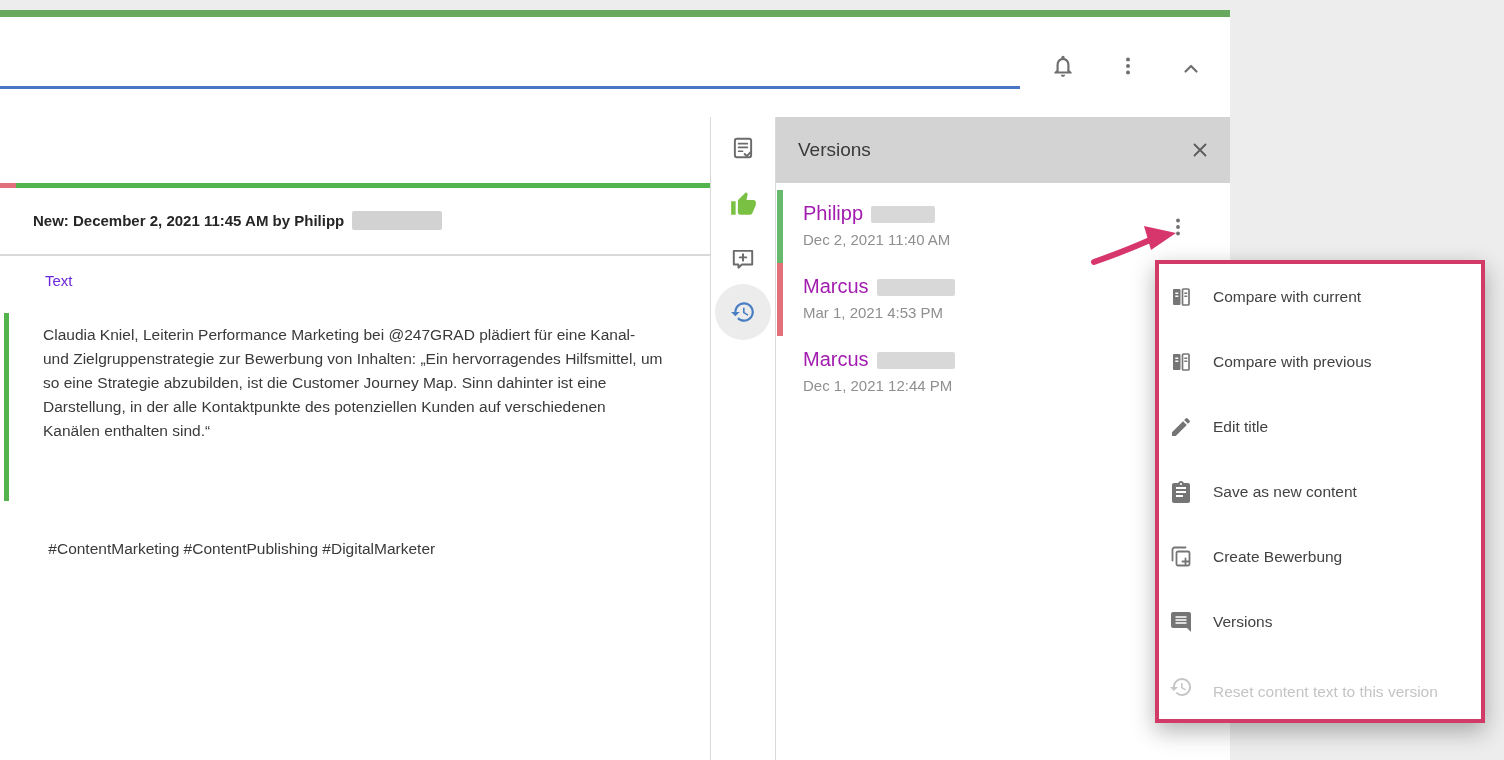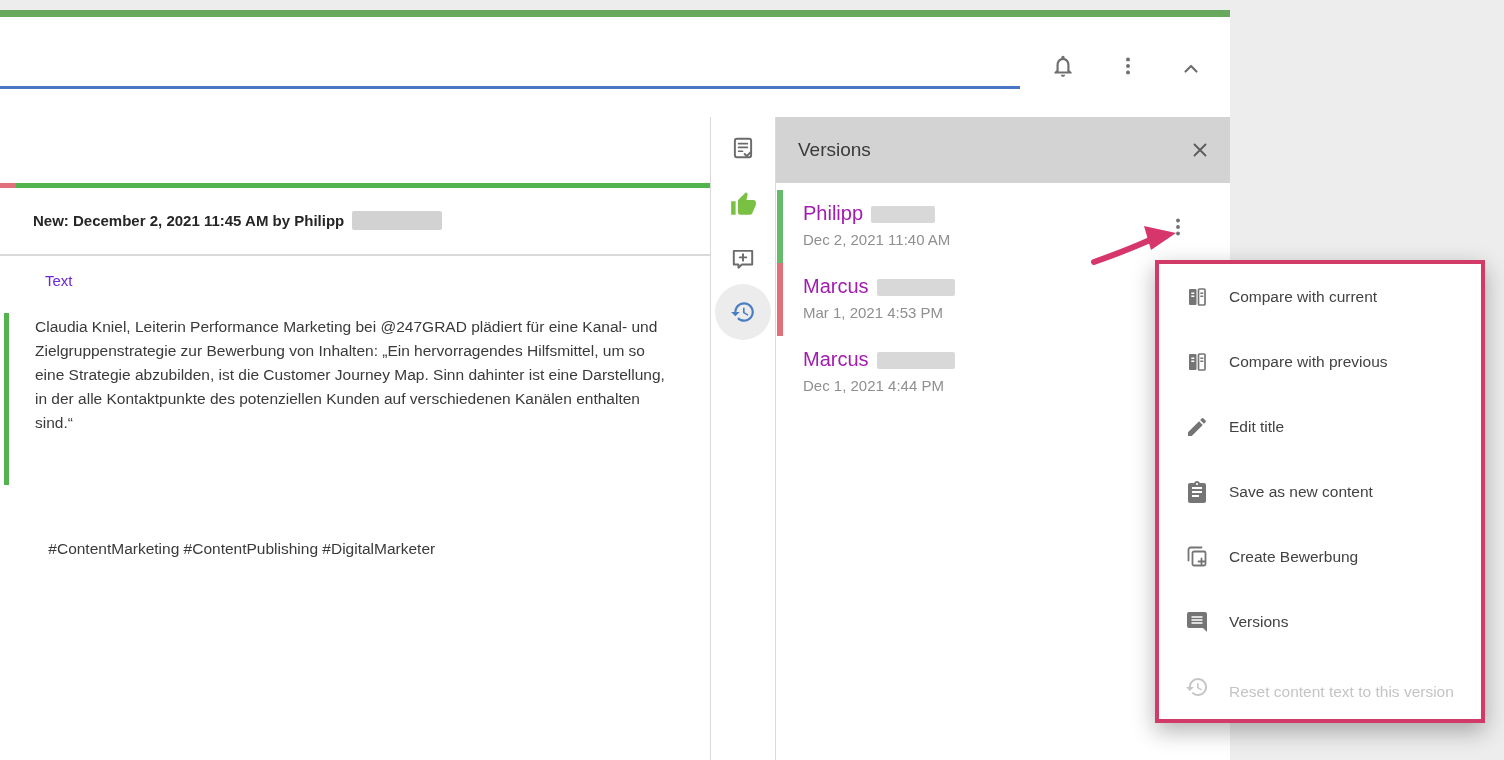--- a/index.html
+++ b/index.html
@@ -23,21 +23,21 @@
   #toggle-label{left:458px;top:0;height:66px;line-height:66px;font-size:19px;color:#3a3a3a;}
   #diff-close{left:669px;top:22px;}
   #diff-strip-red{left:0;top:66px;width:16px;height:5px;background:#e2707a;}
   #diff-strip-green{left:16px;top:66px;width:694px;height:5px;background:#53b44d;}
   #diff-meta{left:33px;top:94px;font-size:15px;font-weight:bold;color:#262626;white-space:nowrap;}
   .blur-chip{display:inline-block;background:#d2d2d2;border-radius:2px;vertical-align:-4px;}
   #meta-chip{width:90px;height:19px;margin-left:8px;}
   #diff-divider{left:0;top:137px;width:710px;height:2px;background:#d9d9d9;}
   #text-label{left:33px;top:155px;font-size:15px;font-weight:normal;color:#6d28d9;margin-left:12px;}
   #added-block{left:4px;top:196px;width:642px;border-left:5px solid #53b44d;padding-left:24px;}
-  .body-par{font-size:15.5px;line-height:24px;color:#3a3a3a;margin:2px;}
+  .body-par{font-size:15.5px;line-height:24px;color:#3a3a3a;margin:10px;}
   #par-spacer{height:48px;}
   #hashtags{left:44px;top:420px;width:642px;font-size:15.5px;line-height:24px;
             color:#3a3a3a;white-space:pre-wrap;}
 
   
   #side-toolbar{left:710px;top:117px;width:66px;height:643px;background:#fff;
                 border-left:1px solid #d9d9d9;border-right:1px solid #d9d9d9;box-sizing:border-box;}
   #history-bg{left:4px;top:167px;width:56px;height:56px;border-radius:50%;background:#ececec;}
 
   
@@ -53,21 +53,21 @@
   .vname{padding:12px 0 0 27px;font-size:20px;color:#a21caf;}
   .vname .blur-chip{height:17px;vertical-align:-3px;margin-left:8px;background:#d8d8d8;}
   .chip-sm{width:64px;} .chip-md{width:78px;}
   .vdate{padding:6px 0 0 27px;font-size:15px;color:#8f8f8f;}
   #version-menu-btn{left:390px;top:98px;cursor:pointer;}
 
   
   #context-menu{left:1155px;top:260px;width:330px;height:463px;background:#fff;
                 border:4px solid #d23a67;box-sizing:border-box;z-index:20;
                 box-shadow:0 8px 22px rgba(0,0,0,.30);display:flex;flex-direction:column;}
-  .menu-item{height:65px;display:flex;align-items:center;padding-left:26px;cursor:pointer;}
+  .menu-item{height:65px;display:flex;align-items:center;padding-left:10px;cursor:pointer;}
   .menu-item svg{flex:0 0 24px;margin-right:20px;}
   .menu-label{font-size:15.5px;color:#424242;}
   .menu-item.disabled .menu-label{color:#c4c4c4;cursor:default;margin-top:11px;}
 
   
   #annotation-arrow{left:1088px;top:222px;z-index:30;pointer-events:none;}
 </style>
 </head>
 <body>
 
@@ -141,21 +141,21 @@
         <div class="vname"><span>Philipp</span><span class="blur-chip chip-sm"></span></div>
         <div class="vdate">Dec 2, 2021 11:40 AM</div>
       </div>
       <div class="version-item">
         <div class="vbar red"></div>
         <div class="vname"><span>Marcus</span><span class="blur-chip chip-md"></span></div>
         <div class="vdate">Mar 1, 2021 4:53 PM</div>
       </div>
       <div class="version-item">
         <div class="vname"><span>Marcus</span><span class="blur-chip chip-md"></span></div>
-        <div class="vdate">Dec 1, 2021 4:44 PM</div>
+        <div class="vdate">Dec 1, 2021 12:44 PM</div>
       </div>
     </div>
 
     <svg id="version-menu-btn" class="abs" width="24" height="24" viewBox="0 0 24 24">
       <circle cx="12" cy="5.5" r="1.9" fill="#6f6f6f"></circle>
         <circle cx="12" cy="12" r="1.9" fill="#6f6f6f"></circle>
         <circle cx="12" cy="18.5" r="1.9" fill="#6f6f6f"></circle>
     </svg>
   </div>
 

